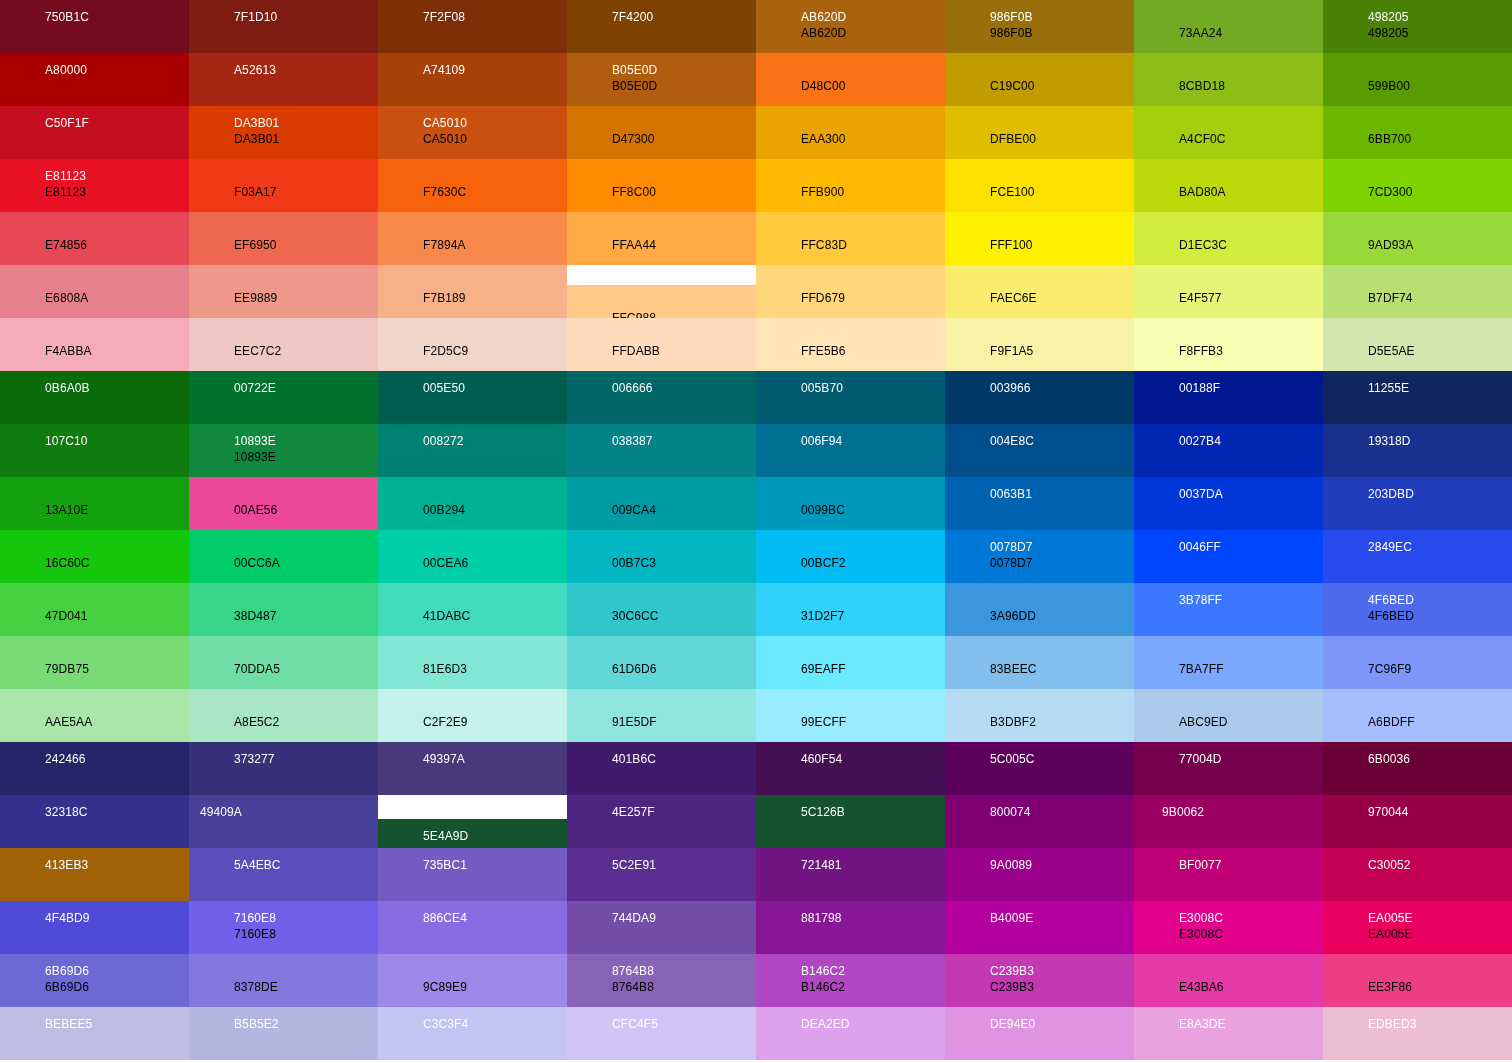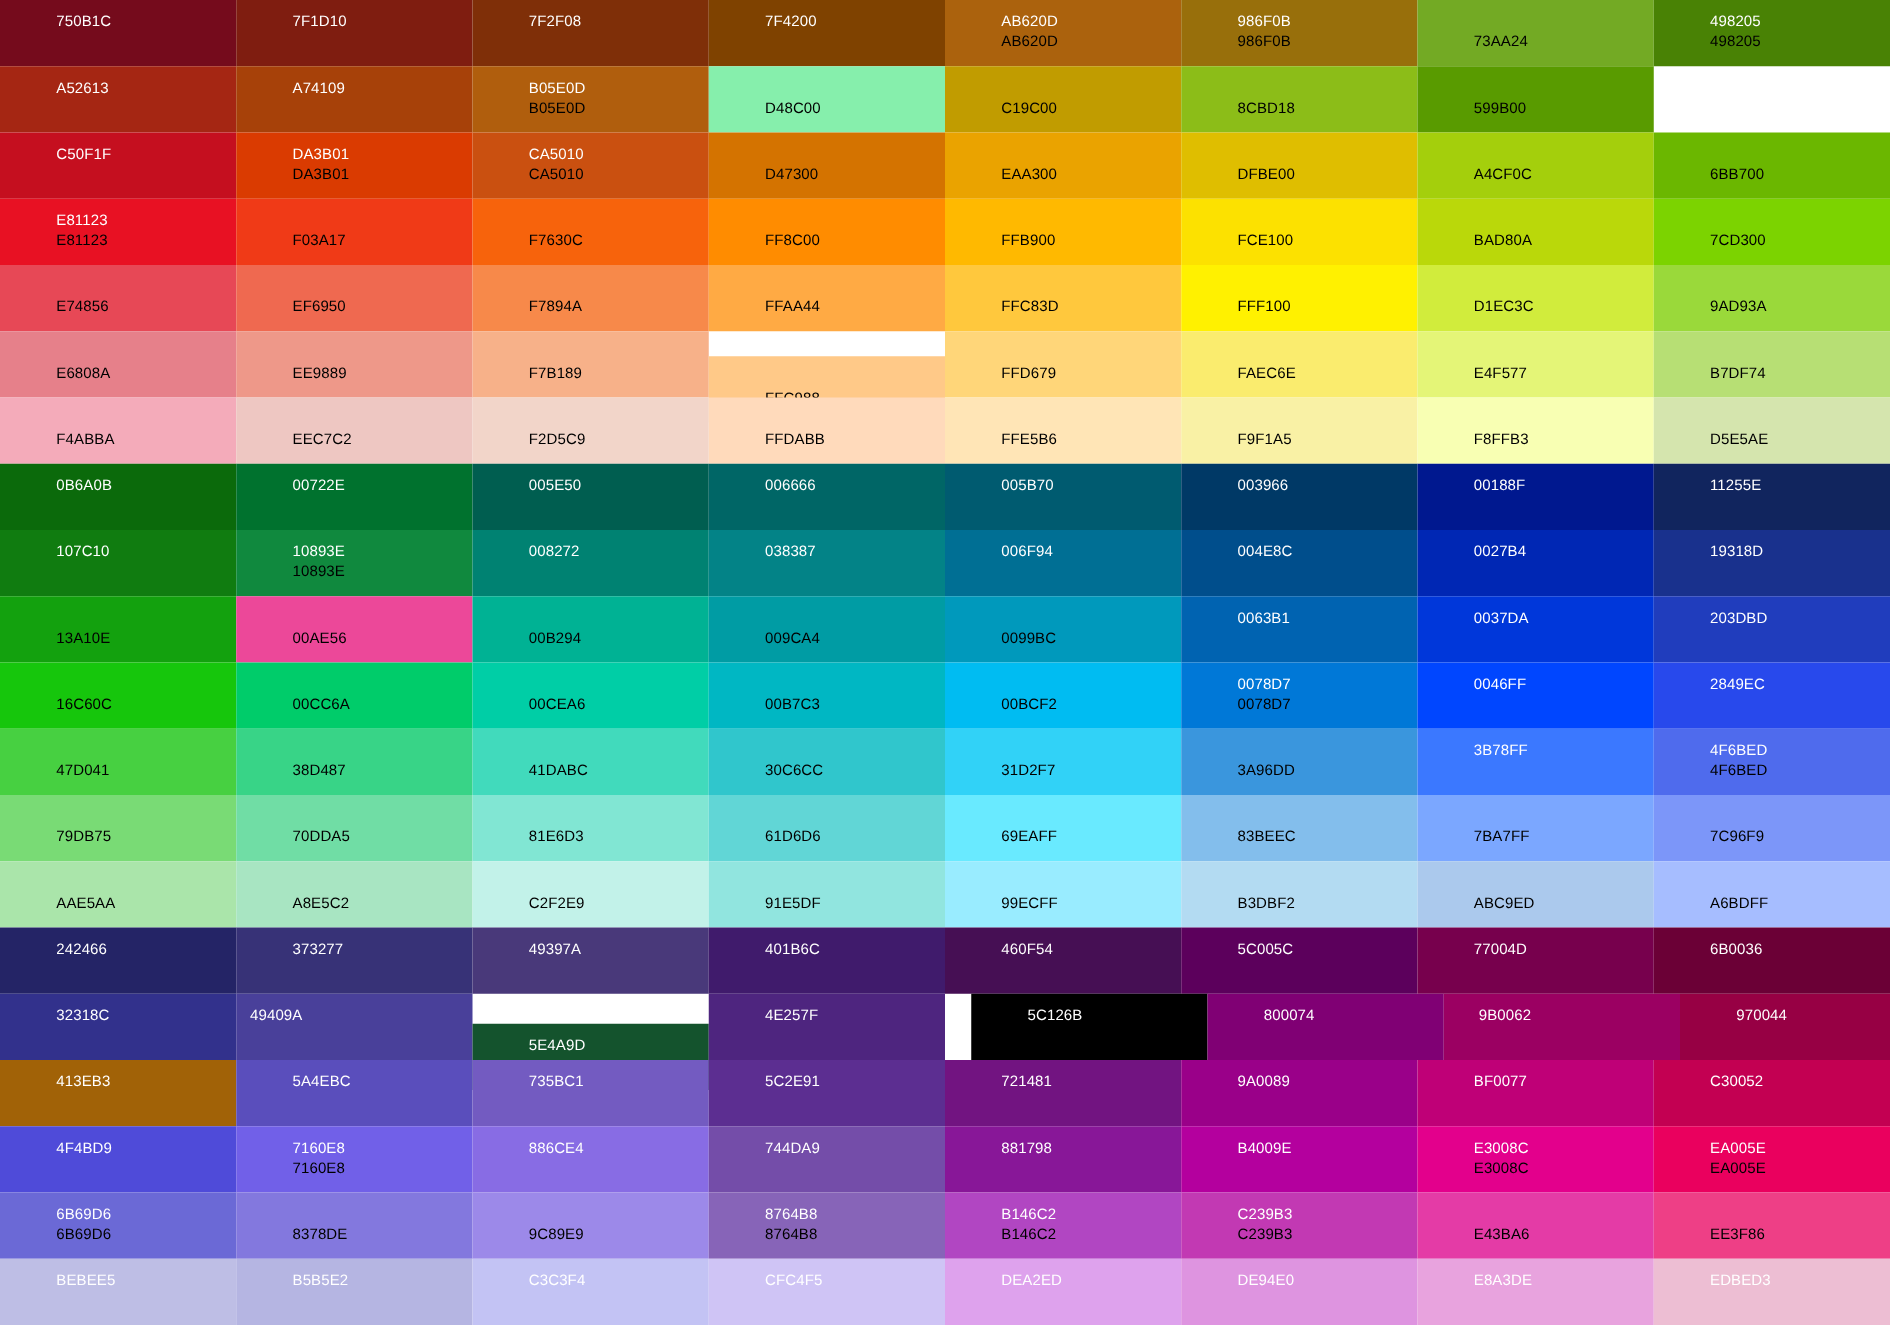--- a/index.html
+++ b/index.html
@@ -81,31 +81,34 @@
         <div class="swatch-cell" style="background-color: rgb(115, 170, 36);">
           <span class="swatch-label light hidden">73AA24</span>
           <span class="swatch-label dark">73AA24</span>
         </div>
         <div class="swatch-cell" style="background-color: rgb(73, 130, 5);">
           <span class="swatch-label light">498205</span>
           <span class="swatch-label dark">498205</span>
         </div>
       </div>
       <div class="swatch-row">
+        <div class="swatch-cell" style="background-color: rgb(168, 0, 0);">
+          <span class="swatch-label light">A80000</span>
+        </div>
         <div class="swatch-cell" style="background-color: rgb(165, 38, 19);">
           <span class="swatch-label light">A52613</span>
         </div>
         <div class="swatch-cell" style="background-color: rgb(167, 65, 9);">
           <span class="swatch-label light">A74109</span>
         </div>
         <div class="swatch-cell" style="background-color: rgb(176, 94, 13);">
           <span class="swatch-label light">B05E0D</span>
           <span class="swatch-label dark">B05E0D</span>
         </div>
-        <div class="swatch-cell" style="background-color: #86efac;">
+        <div class="swatch-cell" style="background-color: #f97316;">
           <span class="swatch-label light hidden">D48C00</span>
           <span class="swatch-label dark">D48C00</span>
         </div>
         <div class="swatch-cell" style="background-color: rgb(193, 156, 0);">
           <span class="swatch-label light hidden">C19C00</span>
           <span class="swatch-label dark">C19C00</span>
         </div>
         <div class="swatch-cell" style="background-color: rgb(140, 189, 24);">
           <span class="swatch-label light hidden">8CBD18</span>
           <span class="swatch-label dark">8CBD18</span>
@@ -537,21 +540,21 @@
         </div>
         <div class="swatch-cell" style="background-color: rgb(73, 64, 154); padding-left: 11px;">
           <span class="swatch-label light">49409A</span>
         </div>
         <div class="swatch-cell" style="background-color: #14532d; margin-top: 24px;">
           <span class="swatch-label light">5E4A9D</span>
         </div>
         <div class="swatch-cell" style="background-color: rgb(78, 37, 127);">
           <span class="swatch-label light">4E257F</span>
         </div>
-        <div class="swatch-cell" style="background-color: #000000; margin-left: 21px;">
+        <div class="swatch-cell" style="background-color: #14532d;">
           <span class="swatch-label light">5C126B</span>
         </div>
         <div class="swatch-cell" style="background-color: rgb(128, 0, 116);">
           <span class="swatch-label light">800074</span>
         </div>
         <div class="swatch-cell" style="background-color: rgb(155, 0, 98); padding-left: 28px;">
           <span class="swatch-label light">9B0062</span>
         </div>
         <div class="swatch-cell" style="background-color: rgb(151, 0, 68);">
           <span class="swatch-label light">970044</span>

